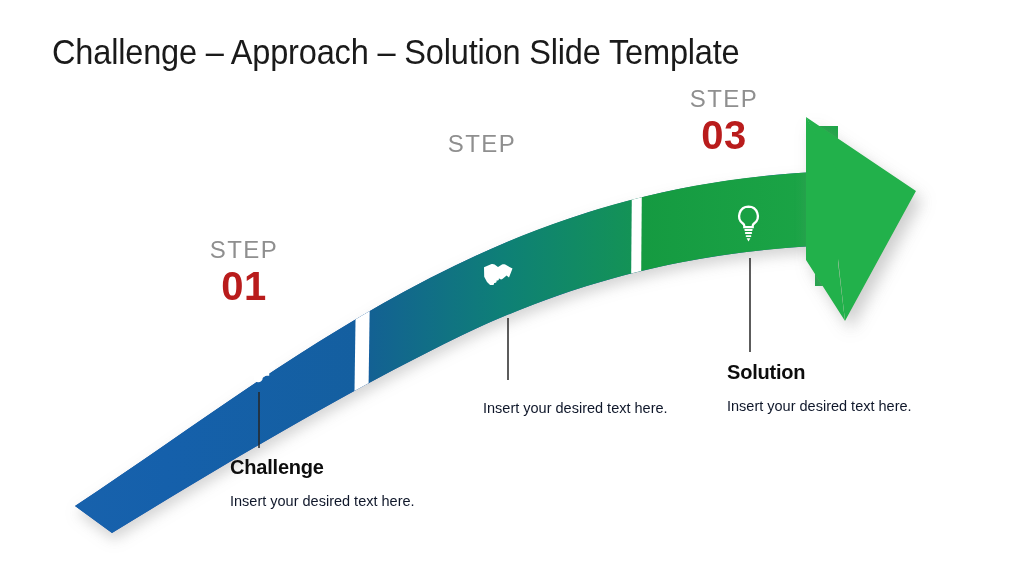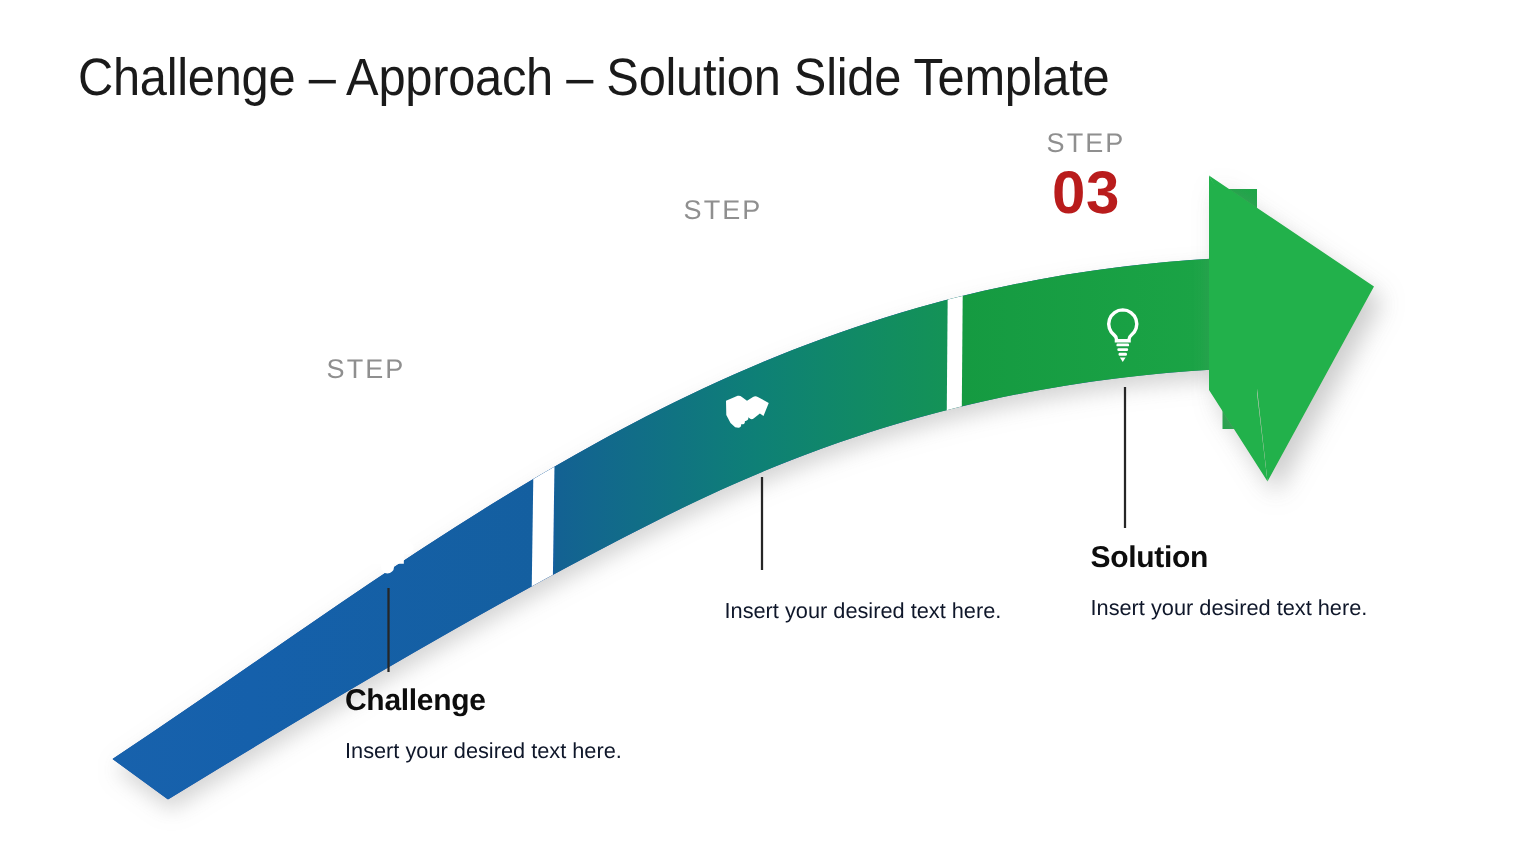--- a/index.html
+++ b/index.html
@@ -49,21 +49,21 @@
     height: 576px;
   }
 
   
   .step-block {
     position: absolute;
     text-align: center;
     width: 130px;
   }
   .step-word {
-    font-size: 18px;
+    font-size: 24px;
     color: #8f8f8f;
     letter-spacing: 1.4px;
     font-weight: 400;
     line-height: 1.05;
   }
   .step-num {
     font-size: 40px;
     font-weight: 700;
     color: #b91c1c;
     letter-spacing: 0.5px;
@@ -252,20 +252,21 @@
       <path fill="#ffffff" d="M 9.6,33.3 L 13.4,33.3 L 11.5,36.4 Z"></path>
     </g>
 
     <line x1="259" y1="392" x2="259" y2="448" stroke="#262626" stroke-width="1.5"></line>
     <line x1="508" y1="318" x2="508" y2="380" stroke="#262626" stroke-width="1.5"></line>
     <line x1="750" y1="258" x2="750" y2="352" stroke="#262626" stroke-width="1.5"></line>
   </svg>
 
   <div class="step-block" id="step-block-1">
     <div class="step-word">STEP</div>
+    <div class="step-num">01</div>
   </div>
 
   <div class="step-block" id="step-block-2">
     <div class="step-word">STEP</div>
   </div>
 
   <div class="step-block" id="step-block-3">
     <div class="step-word">STEP</div>
     <div class="step-num">03</div>
   </div>

